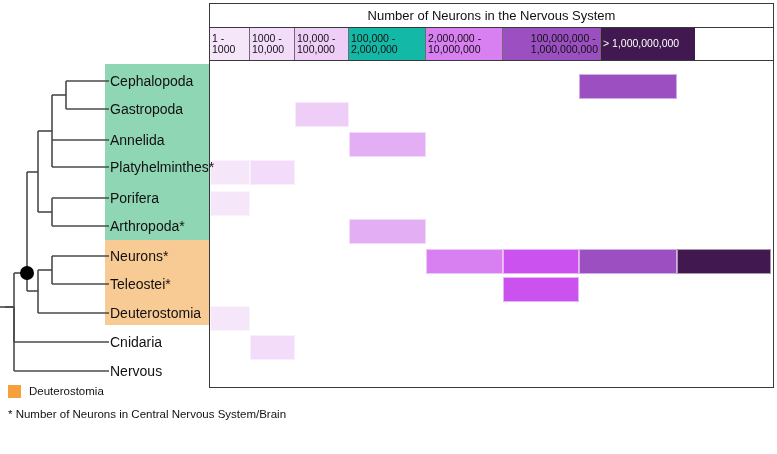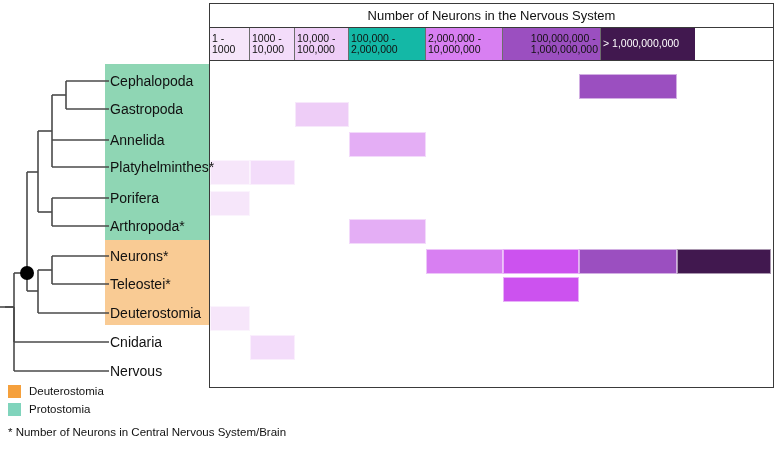--- a/index.html
+++ b/index.html
@@ -191,20 +191,16 @@
         <div class="bar" title="Echinodermata: 1 - 1000" style="left: 0px; width: 40px; top: 245px; background: rgb(246, 230, 250);"></div>
         <div class="bar" title="Cnidaria: 1000 - 10,000" style="left: 40px; width: 45px; top: 274px; background: rgb(243, 220, 250);"></div>
       </div>
   </div>
 
   <div id="legend">
     <div class="legend-row">
       <span class="legend-swatch" style="background: rgb(245, 160, 60);"></span>
       <span class="legend-text">Deuterostomia</span>
     </div>
-    <div class="legend-row">
-      <span class="legend-swatch" style="background: rgb(128, 212, 188);"></span>
-      <span class="legend-text">Protostomia</span>
-    </div>
     <div id="legend-footnote">* Number of Neurons in Central Nervous System/Brain</div>
   </div>
 
 </div>
 
 </body></html>

